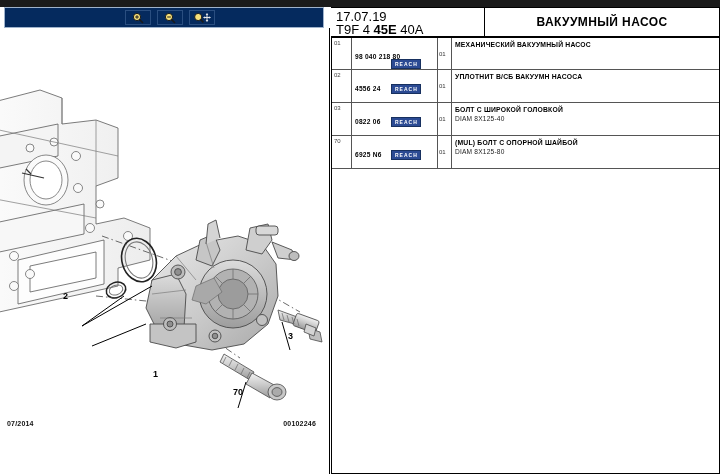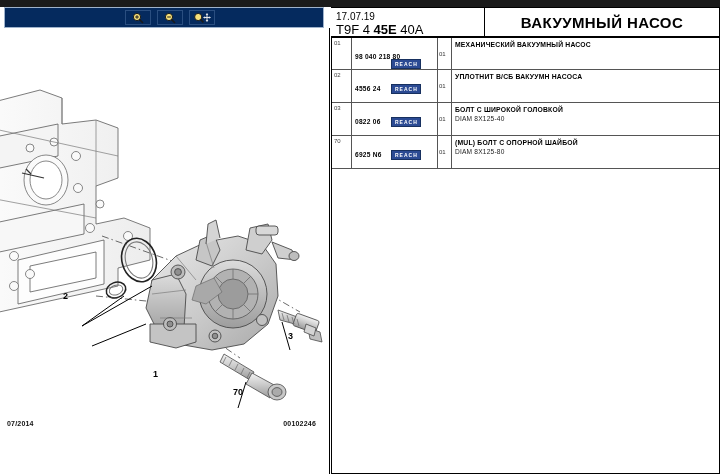--- a/index.html
+++ b/index.html
@@ -57,27 +57,27 @@
     position: absolute; left: 0; top: 0; width: 389px; height: 30px;
     border: 1px solid #000; border-left: none;
     display: flex;
   }
   .hdr-left {
     width: 154px; height: 100%;
     border-right: 1px solid #000;
     padding: 1px 0 0 5px;
     display: flex; flex-direction: column; justify-content: center;
   }
-  .hdr-date { font-size: 10px; color: #000; line-height: 13px; }
+  .hdr-date { font-size: 13px; color: #000; line-height: 13px; }
   .hdr-code { font-size: 13px; color: #000; line-height: 13px; }
   .hdr-code b { font-weight: bold; }
   .hdr-right {
     flex: 1; display: flex; align-items: center; justify-content: center;
   }
-  .hdr-title { font-size: 15px; font-weight: bold; letter-spacing: .4px; color: #000; }
+  .hdr-title { font-size: 12px; font-weight: bold; letter-spacing: .4px; color: #000; }
 
   
   .table {
     position: absolute; left: 0; top: 30px; width: 389px;
     border-left: 1px solid #000;
   }
   .row {
     display: flex;
     height: 33px;
     border-bottom: 1px solid #555;

